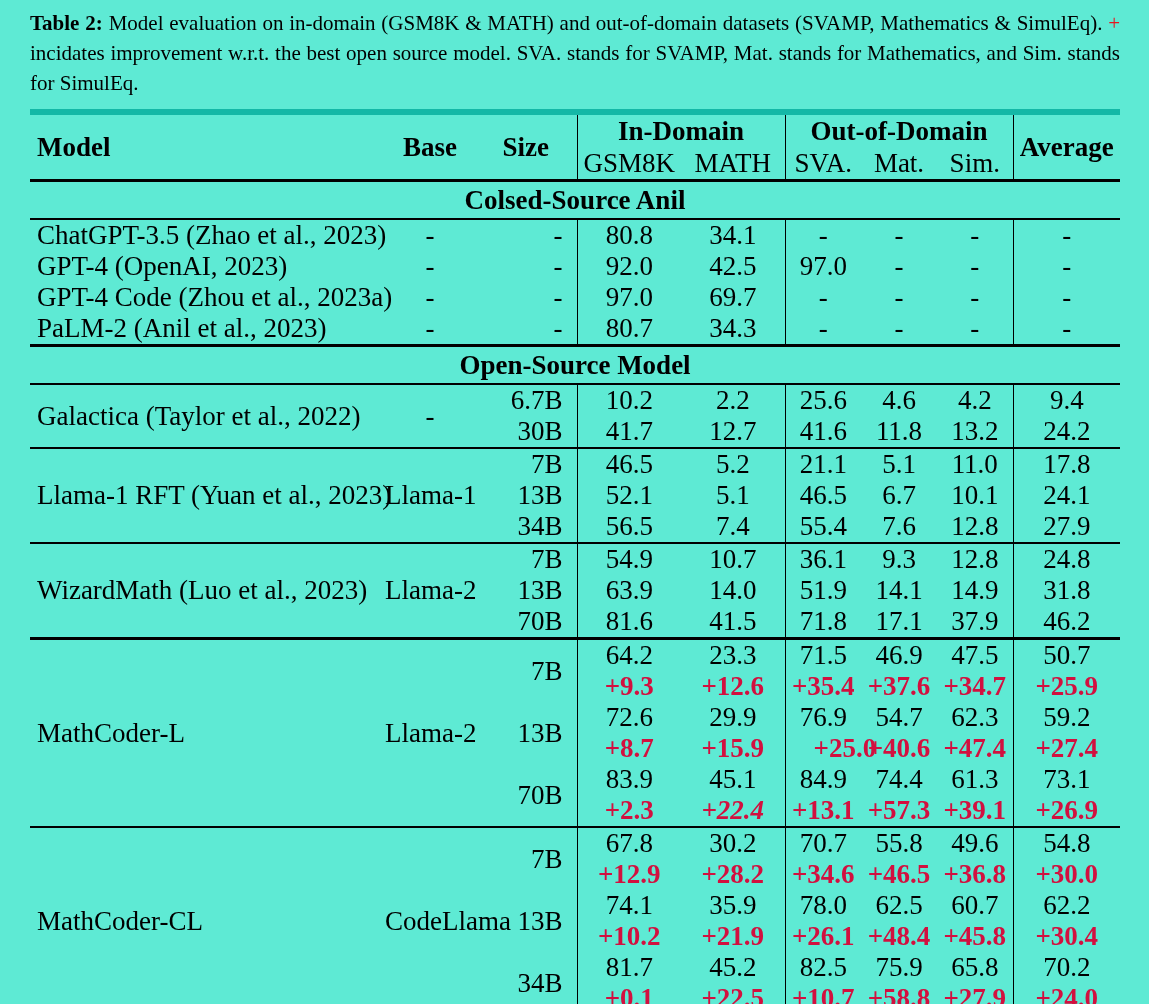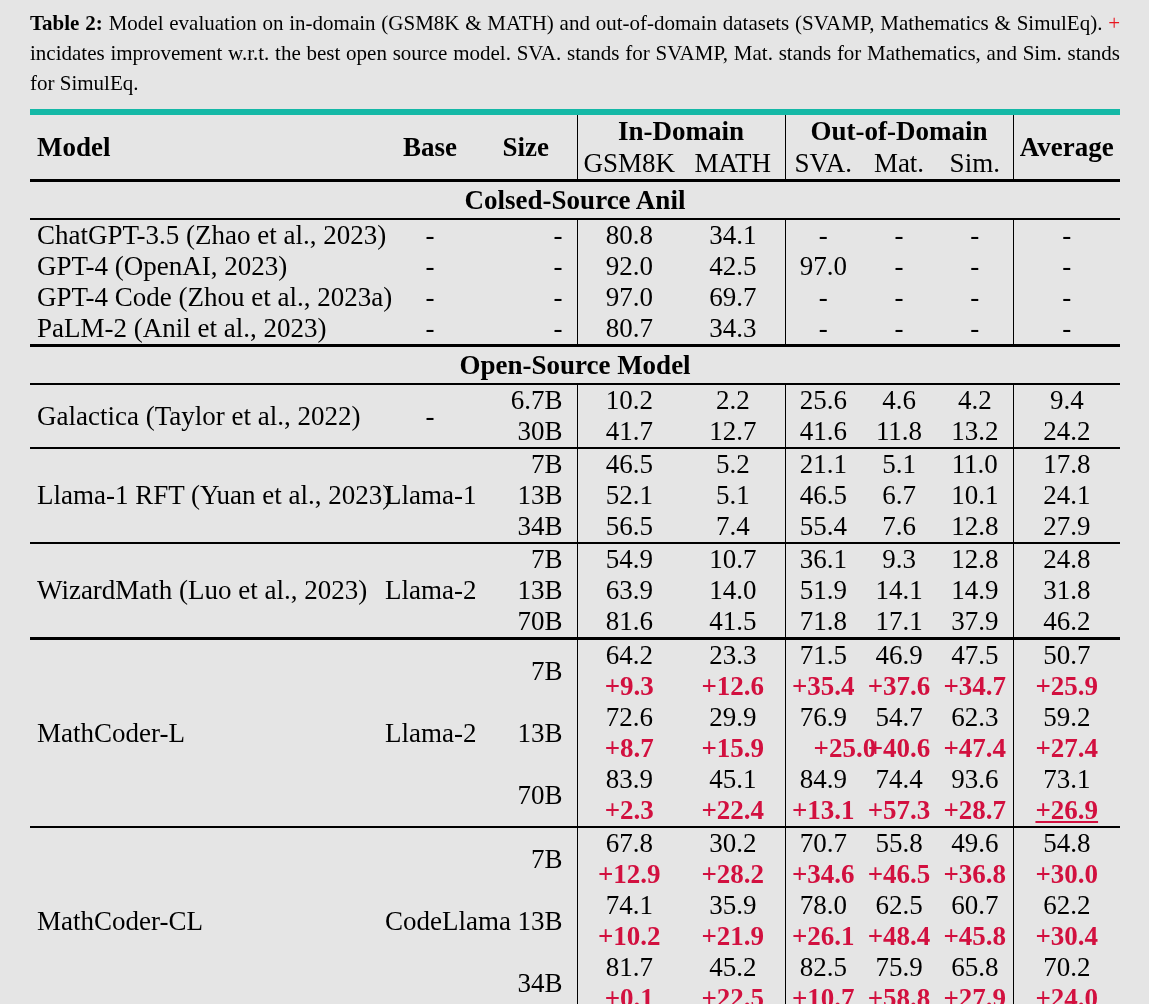--- a/index.html
+++ b/index.html
@@ -5,21 +5,21 @@
   html, body {
     margin: 0;
     padding: 0;
     background: #ffffff;
     color: #000000;
     font-family: "Liberation Serif", "DejaVu Serif", serif;
   }
   .page {
     width: 1149px;
     height: 1004px;
-    background: #e5e5e5;
+    background: #5eead4;
     box-sizing: border-box;
     padding: 8px 29px 0 30px;
     overflow: hidden;
   }
   .caption {
     width: 1090px;
     font-size: 21px;
     line-height: 30px;
     text-align: justify;
     margin-bottom: 11px;
@@ -277,30 +277,30 @@
           <td class="delta-cell" style="color: rgb(210, 16, 63);">+40.6</td>
           <td class="delta-cell" style="color: rgb(210, 16, 63);">+47.4</td>
           <td class="delta-cell vl" style="color: rgb(210, 16, 63);">+27.4</td>
         </tr>
         <tr class="row-s data-row">
           <td class="size-cell" rowspan="2">70B</td>
           <td class="num vl">83.9</td>
           <td class="num">45.1</td>
           <td class="num vl">84.9</td>
           <td class="num">74.4</td>
-          <td class="num">93.6</td>
+          <td class="num">61.3</td>
           <td class="num vl">73.1</td>
         </tr>
         <tr class="row-s delta-row">
           <td class="delta-cell vl" style="color: rgb(210, 16, 63);">+2.3</td>
-          <td class="delta-cell" style="color: rgb(210, 16, 63);">+22.4</td>
+          <td class="delta-cell" style="color: rgb(210, 16, 63); font-style: italic;">+22.4</td>
           <td class="delta-cell vl" style="color: rgb(210, 16, 63);">+13.1</td>
           <td class="delta-cell" style="color: rgb(210, 16, 63);">+57.3</td>
-          <td class="delta-cell" style="color: rgb(210, 16, 63);">+28.7</td>
-          <td class="delta-cell vl" style="color: rgb(210, 16, 63); text-decoration: underline;">+26.9</td>
+          <td class="delta-cell" style="color: rgb(210, 16, 63);">+39.1</td>
+          <td class="delta-cell vl" style="color: rgb(210, 16, 63);">+26.9</td>
         </tr>
         <tr class="row-s data-row rule-thin">
           <td class="model-cell" rowspan="6">MathCoder-CL</td>
           <td class="base-cell" rowspan="6">CodeLlama</td>
           <td class="size-cell" rowspan="2">7B</td>
           <td class="num vl">67.8</td>
           <td class="num">30.2</td>
           <td class="num vl">70.7</td>
           <td class="num">55.8</td>
           <td class="num">49.6</td>

